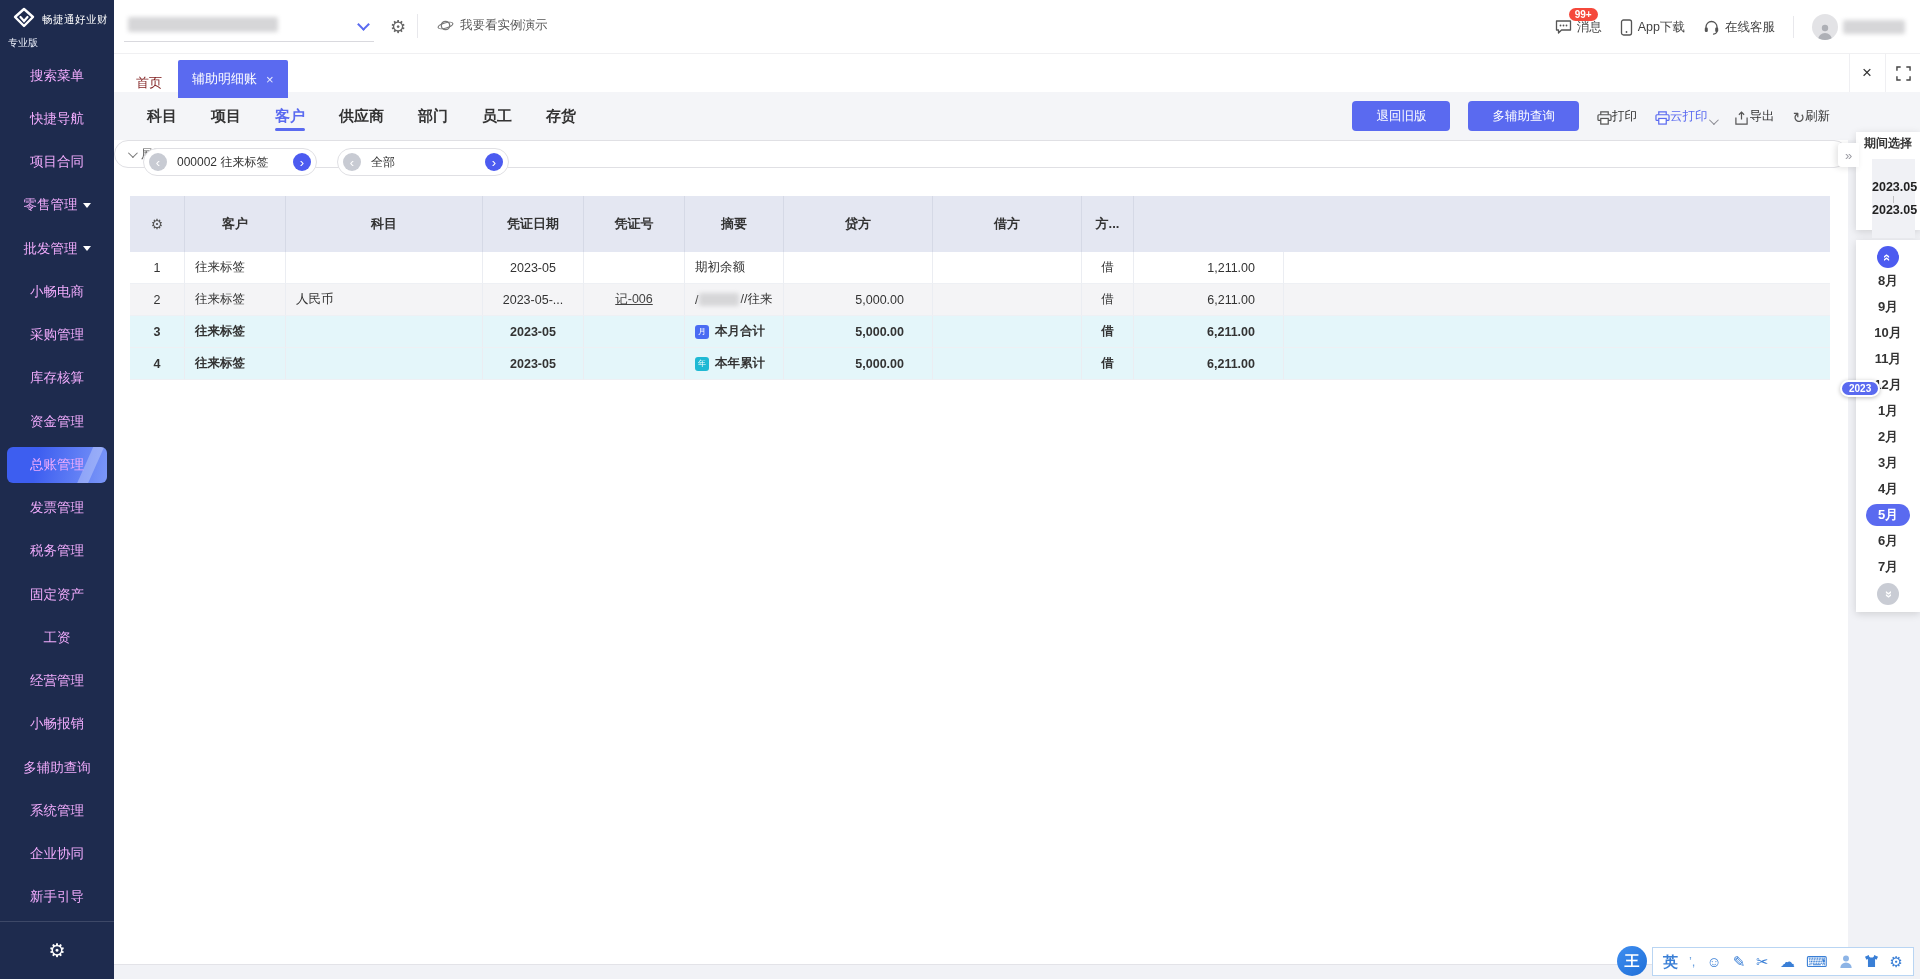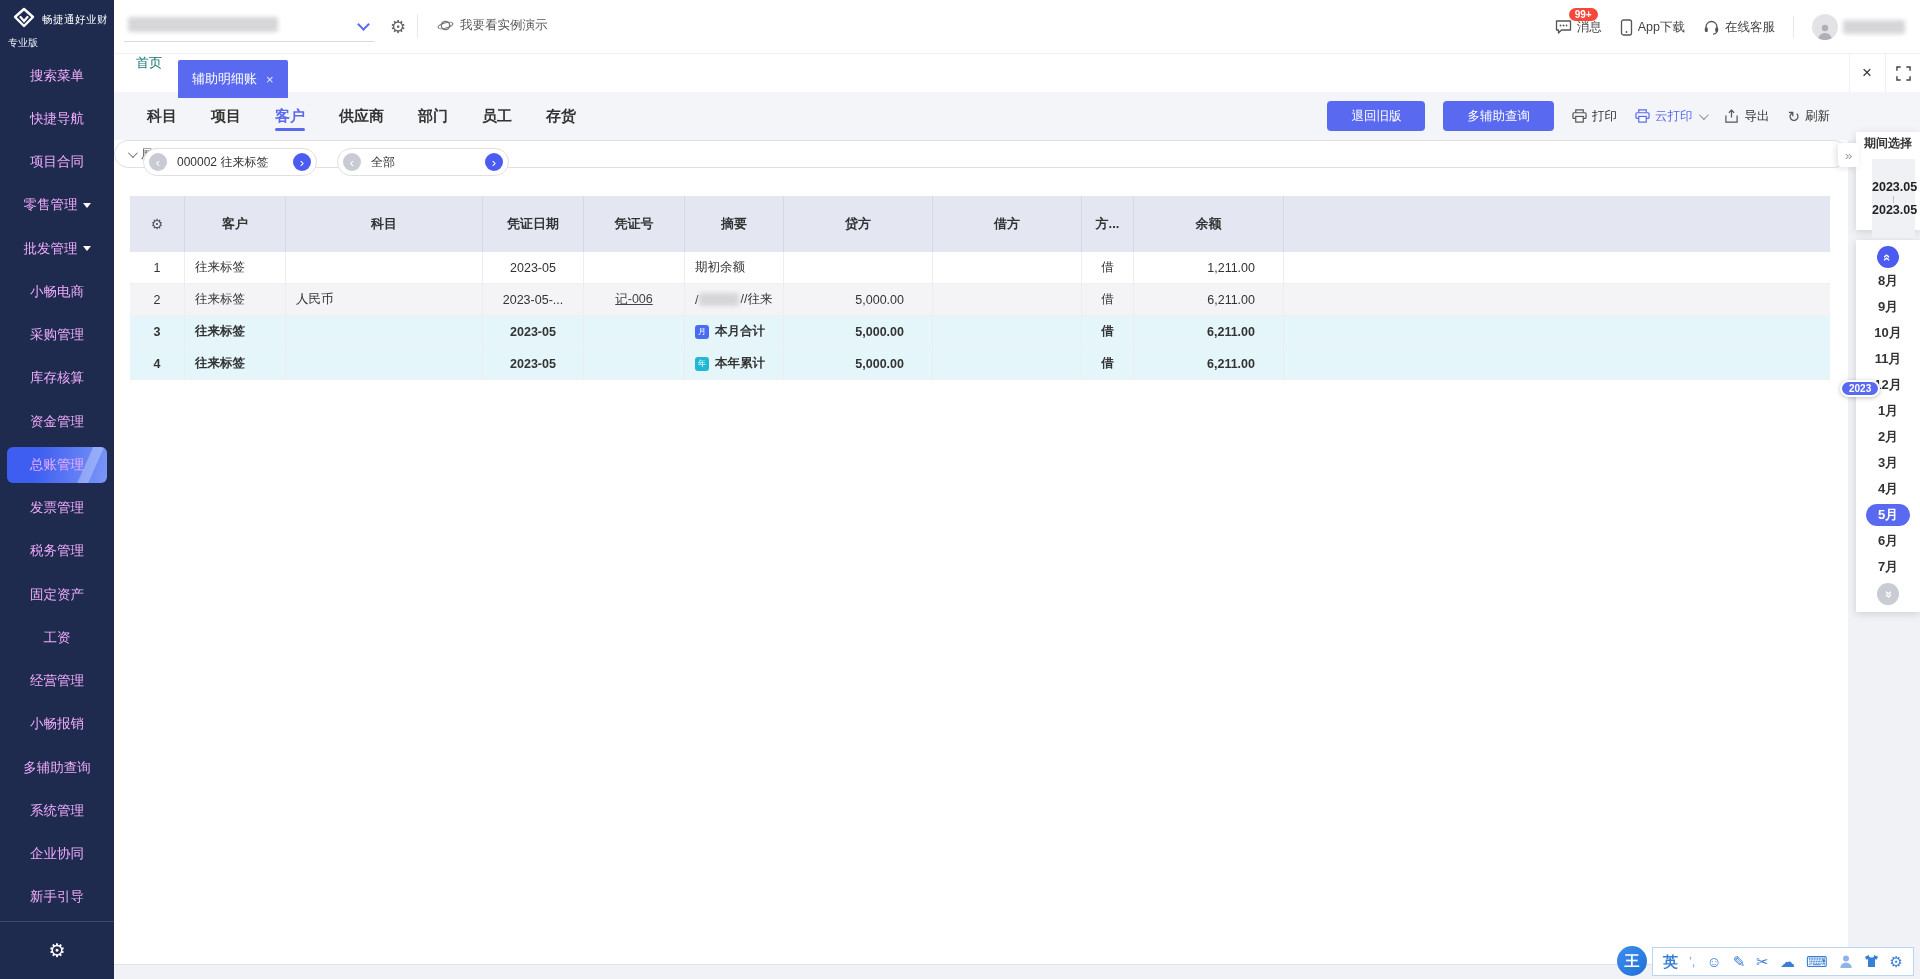--- a/index.html
+++ b/index.html
@@ -32,36 +32,36 @@
   .tb-div { position:absolute; top:14px; width:1px; height:24px; background:#e8e8ec; }
   #demo-entry { position:absolute; left:323px; top:17px; display:flex; align-items:center; gap:6px; font-size:12.5px; color:#555; cursor:pointer; }
   #topbar-right { position:absolute; right:15px; top:0; height:54px; display:flex; align-items:center; gap:18px; }
   .tr-item { display:flex; align-items:center; gap:5px; font-size:12.5px; color:#444; cursor:pointer; position:relative; }
   .badge-99 { position:absolute; top:-11px; left:14px; background:#f5483b; color:#fff; font-size:10px; font-weight:bold; padding:1px 6px; border-radius:9px; }
   .avatar-c { width:26px; height:26px; border-radius:50%; background:#e3e3e6; display:flex; align-items:flex-end; justify-content:center; overflow:hidden; cursor:pointer; }
   .name-blur { width:62px; height:14px; }
 
   
   #tabrow { position:absolute; left:114px; top:54px; right:0; height:38px; background:#fff; z-index:19; }
-  .tab-home { position:absolute; left:14px; top:0; height:38px; display:flex; align-items:flex-start; font-size:13px; color:#0f766e; cursor:pointer; padding:0 8px; }
+  .tab-home { position:absolute; left:14px; top:0; height:38px; display:flex; align-items:flex-end; font-size:13px; color:#7f1d1d; cursor:pointer; padding:0 8px; }
   .tab-active { position:absolute; left:64px; top:6px; height:38px; background:#5a6af0; color:#fff; font-size:13px; display:flex; align-items:center; gap:9px; padding:0 14px; cursor:pointer; border-radius:2px 2px 0 0; }
   .tab-close { font-size:13px; opacity:.85; cursor:pointer; }
   .win-btn { position:absolute; top:0; height:38px; width:35px; display:flex; align-items:center; justify-content:center; border-left:1px solid #efeff2; cursor:pointer; color:#333; background:#fff; }
   .win-btn.x { right:36px; font-size:17px; }
   .win-btn.fs { right:0; }
 
   
   #subbar { position:absolute; left:114px; top:92px; right:0; height:48px; background:#f4f5f8; z-index:5; }
   #subtabs { position:absolute; left:31px; top:0; height:48px; display:flex; align-items:center; gap:30px; }
   .subtab { font-size:15px; color:#333; font-weight:600; cursor:pointer; position:relative; padding:12px 2px; }
   .subtab.active { color:#5a6af0; }
   .subtab.active::after { content:""; position:absolute; left:2px; right:2px; bottom:7px; height:3px; border-radius:2px; background:#5a6af0; }
   #actionbar { position:absolute; right:90px; top:0; height:48px; display:flex; align-items:center; gap:18px; }
   .btn-primary { background:#5a6af0; color:#fff; font-size:12.5px; height:30px; padding:0 24px; border:none; border-radius:4px; cursor:pointer; font-family:inherit; }
-  .act-ico { display:flex; align-items:center; gap:5px; font-size:12.5px; color:#333; cursor:pointer; }
+  .act-ico { display:flex; align-items:flex-end; font-size:12.5px; color:#333; cursor:pointer; }
   .act-ico.purple { color:#5a6af0; }
   .chev-sm { width:7px; height:7px; border-right:1.5px solid #8a8a92; border-bottom:1.5px solid #8a8a92; transform:rotate(45deg) translateY(-2px); margin-left:2px; }
   .refresh-g { font-size:15px; color:#555; line-height:1; }
 
   
   #card { position:absolute; left:114px; top:140px; width:1734px; bottom:14px; background:#fff; border-bottom:1px solid #e3e3e8; }
 
   
   .pill { position:absolute; top:8px; height:28px; border:1px solid #e0e0e4; border-radius:14px; background:#fff; display:flex; align-items:center; cursor:pointer; }
   .pill-lbl { font-size:12px; color:#333; padding:0 10px; flex:1; }
@@ -346,21 +346,20 @@
             <span style="font-size:14px;color:#555;">⚙</span>
           </div>
         <div class="th">客户</div>
         <div class="th">科目</div>
         <div class="th">凭证日期</div>
         <div class="th">凭证号</div>
         <div class="th">摘要</div>
         <div class="th">贷方</div>
         <div class="th">借方</div>
         <div class="th">方...</div>
-        <div class="th">余额</div>
         <div class="th"></div>
       </div>
 
       <div class="t-row t-body-row">
         <div class="td c-center">1</div>
         <div class="td c-left">往来标签</div>
         <div class="td c-left"></div>
         <div class="td c-center">2023-05</div>
         <div class="td c-center"></div>
         <div class="td c-left">期初余额</div>

